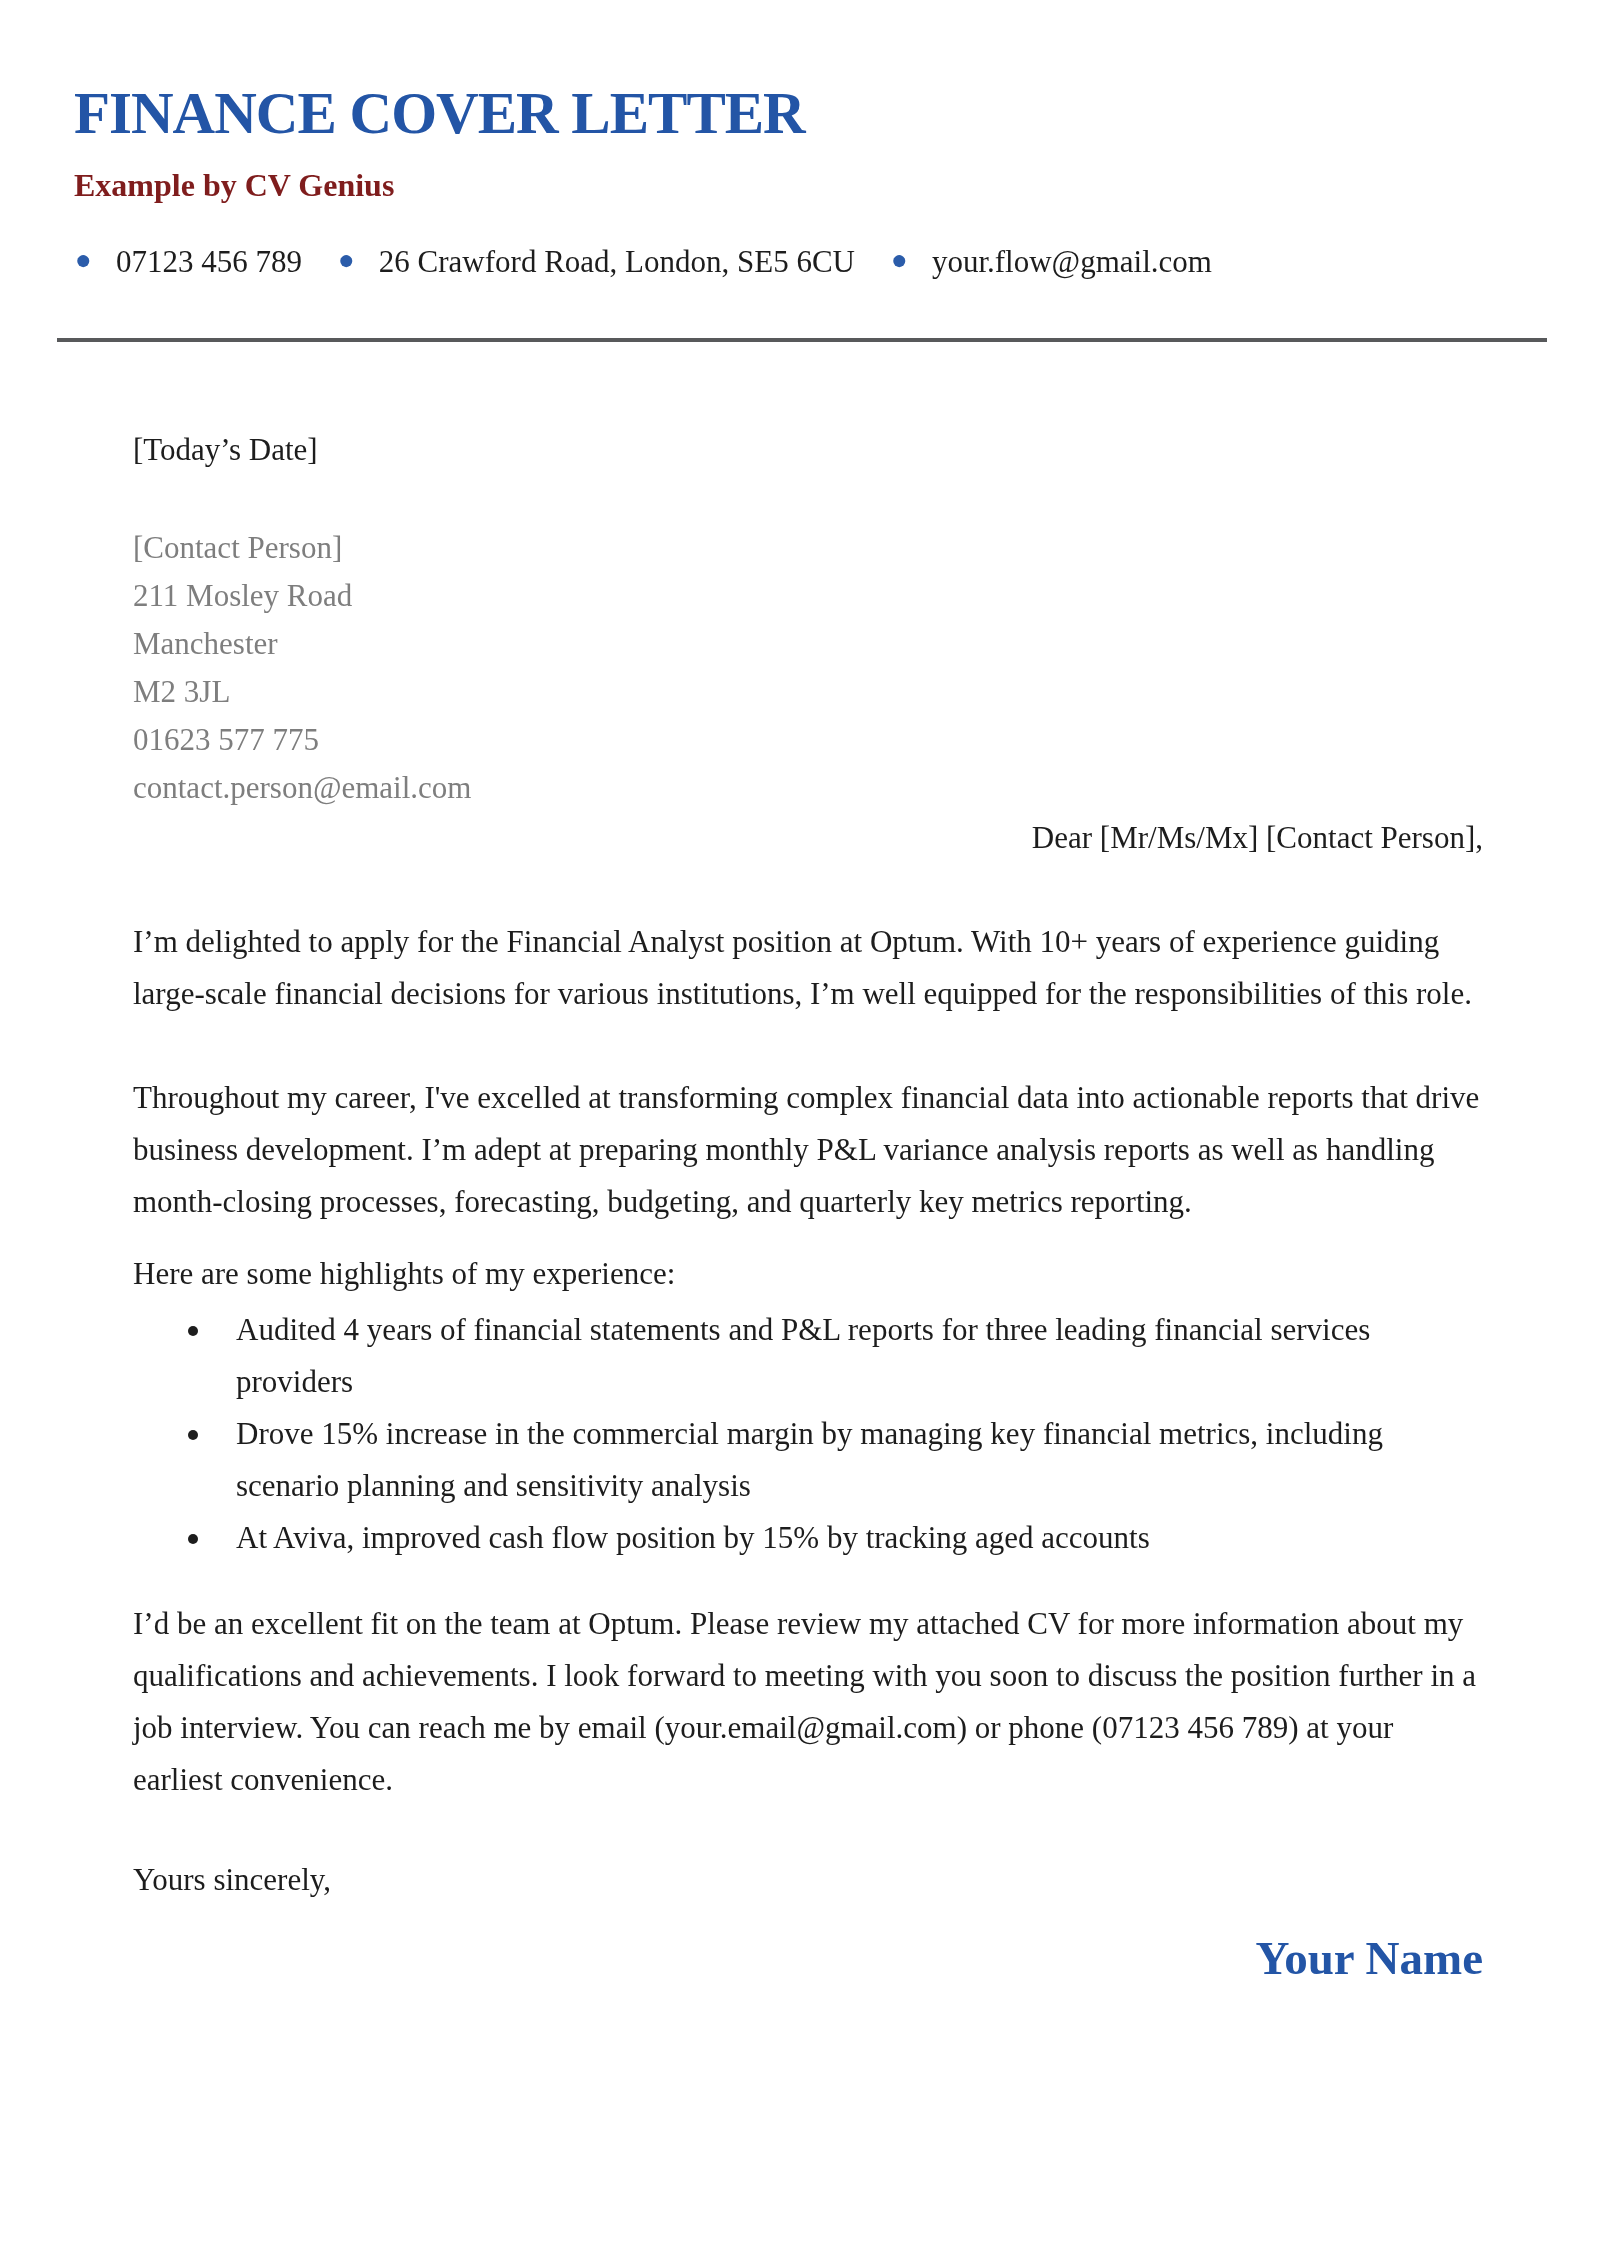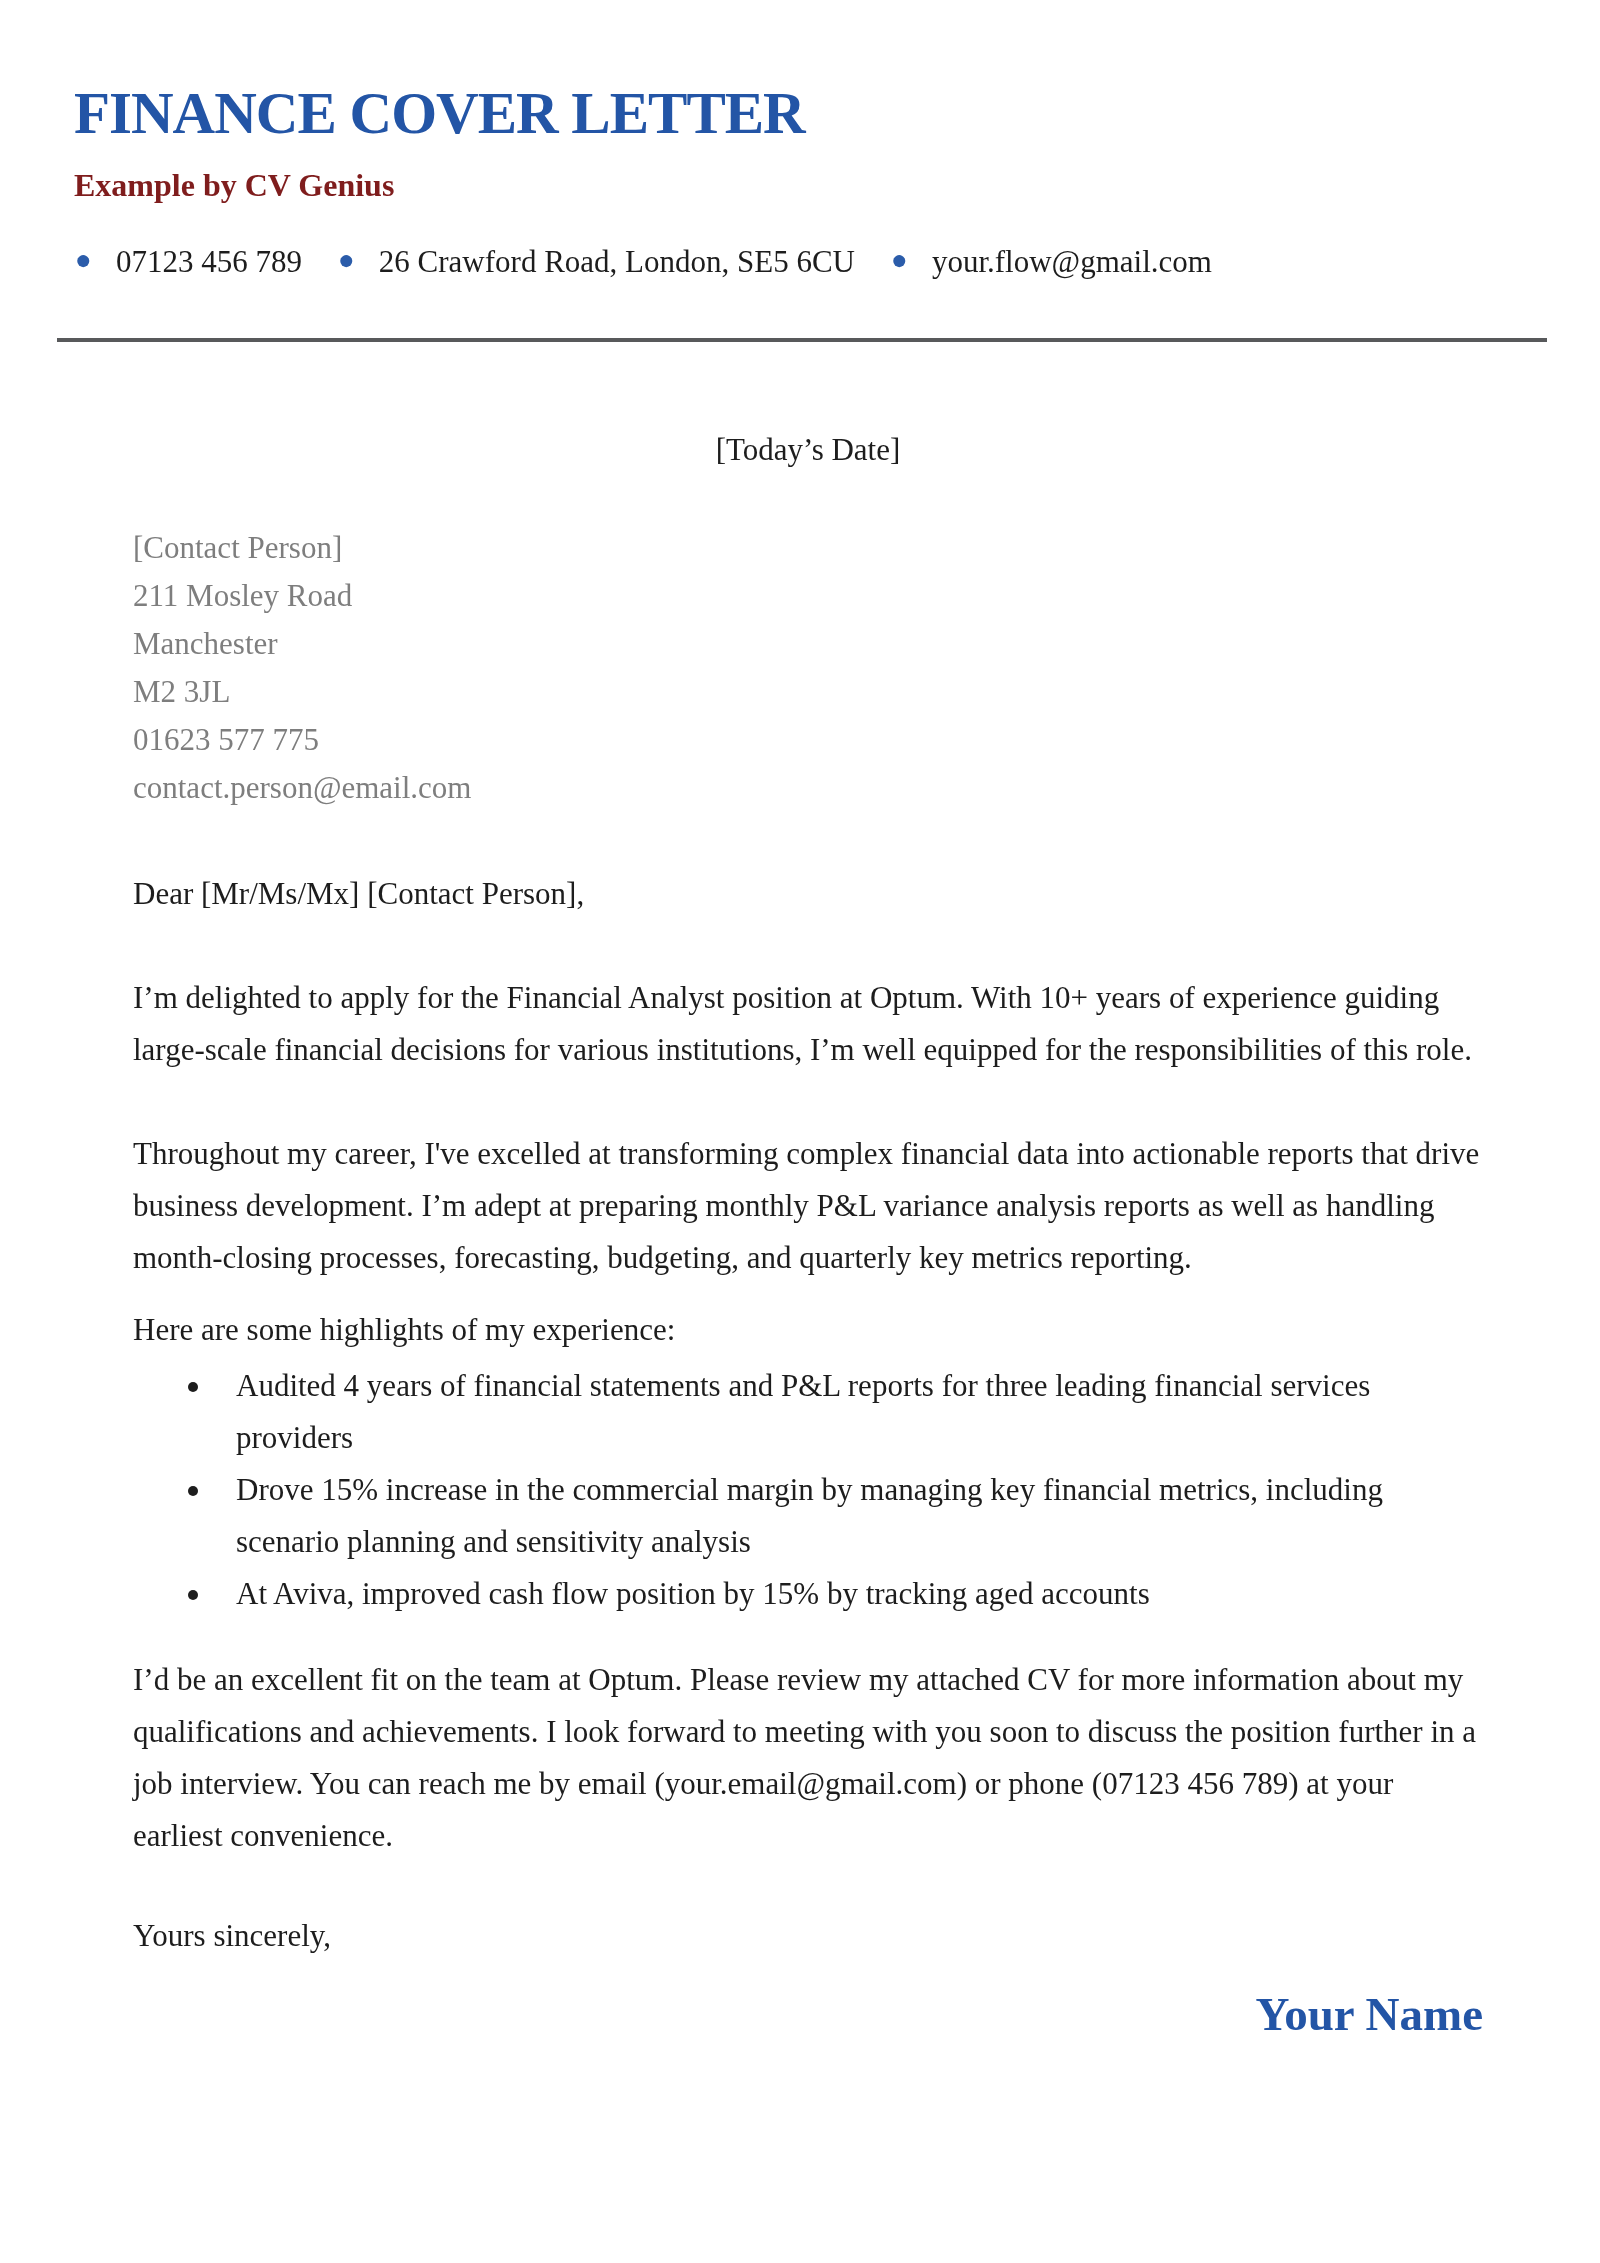--- a/index.html
+++ b/index.html
@@ -51,23 +51,23 @@
     height:0;
   }
   
   main{
     margin-left:133px;
     width:1350px;
     font-size:31px;
     line-height:52px;
     color:#1d1d1d;
   }
-  .date{margin-top:82px;text-align:center;}
+  .date{margin-top:82px;text-align:left;}
   .recipient{margin-top:48px;line-height:48px;color:var(--muted-gray,#7e7e7e);}
-  .salutation{margin-top:56px;}
+  .salutation{text-align:right;}
   p{margin:52px 0 0 0;}
   .intro{margin-top:20px;}
   ul.highlights{list-style:none;margin:4px;padding:0;}
   ul.highlights li{position:relative;padding-left:99px;}
   ul.highlights li::before{
     content:"";
     position:absolute;
     left:51px;top:22px;
     width:10px;height:10px;
     border-radius:50%;

